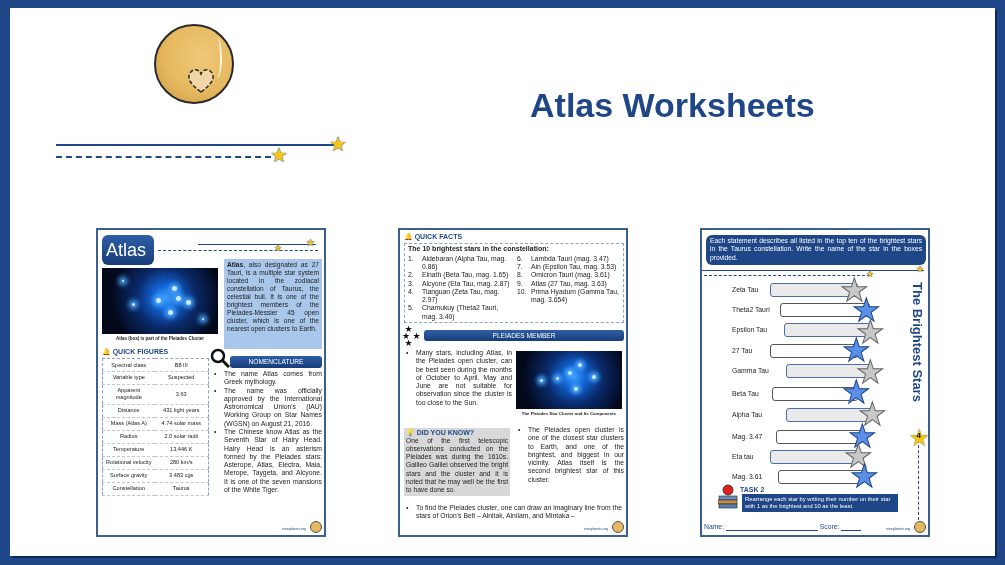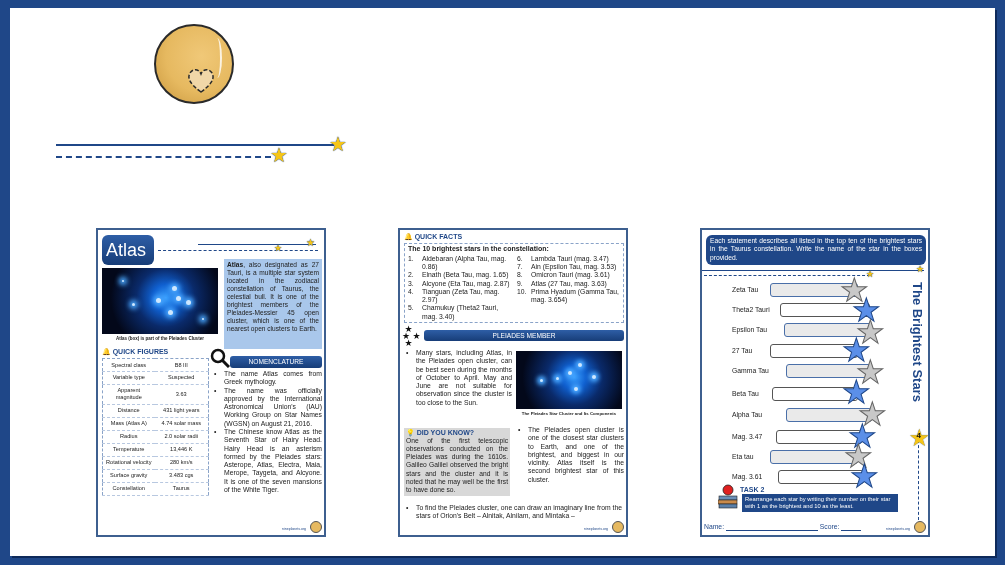--- a/index.html
+++ b/index.html
@@ -99,20 +99,21 @@
       <svg class="heart" viewBox="0 0 30 28">
         <path d="M15 26 C4 18 1 12 4 7 C7 2 13 3 15 8 C17 3 23 2 26 7 C29 12 26 18 15 26Z" fill="#f1d7a8" stroke="#2a2a2a" stroke-width="1.5" stroke-dasharray="4 2"></path>
       </svg>
     </div>
     <div class="logo-line1"></div>
     <div class="logo-line2"></div>
     <span class="logo-star" style="left:283px; top:119px;">★</span>
     <span class="logo-star" style="left:224px; top:130px;">★</span>
   </div>
 
+  <div class="main-title">Atlas Worksheets</div>
 </div>
 
 <div class="page" id="page1">
   <div class="p1-title">Atlas</div>
   <div class="p1-rule2"></div>
   <div class="p1-rule"></div>
   <span class="logo-star" style="left:208px; top:8px; font-size:10px;">★</span>
   <span class="logo-star" style="left:176px; top:14px; font-size:9px;">★</span>
   <div class="p1-img">
     <span class="s" style="left:54px;top:30px"></span>

